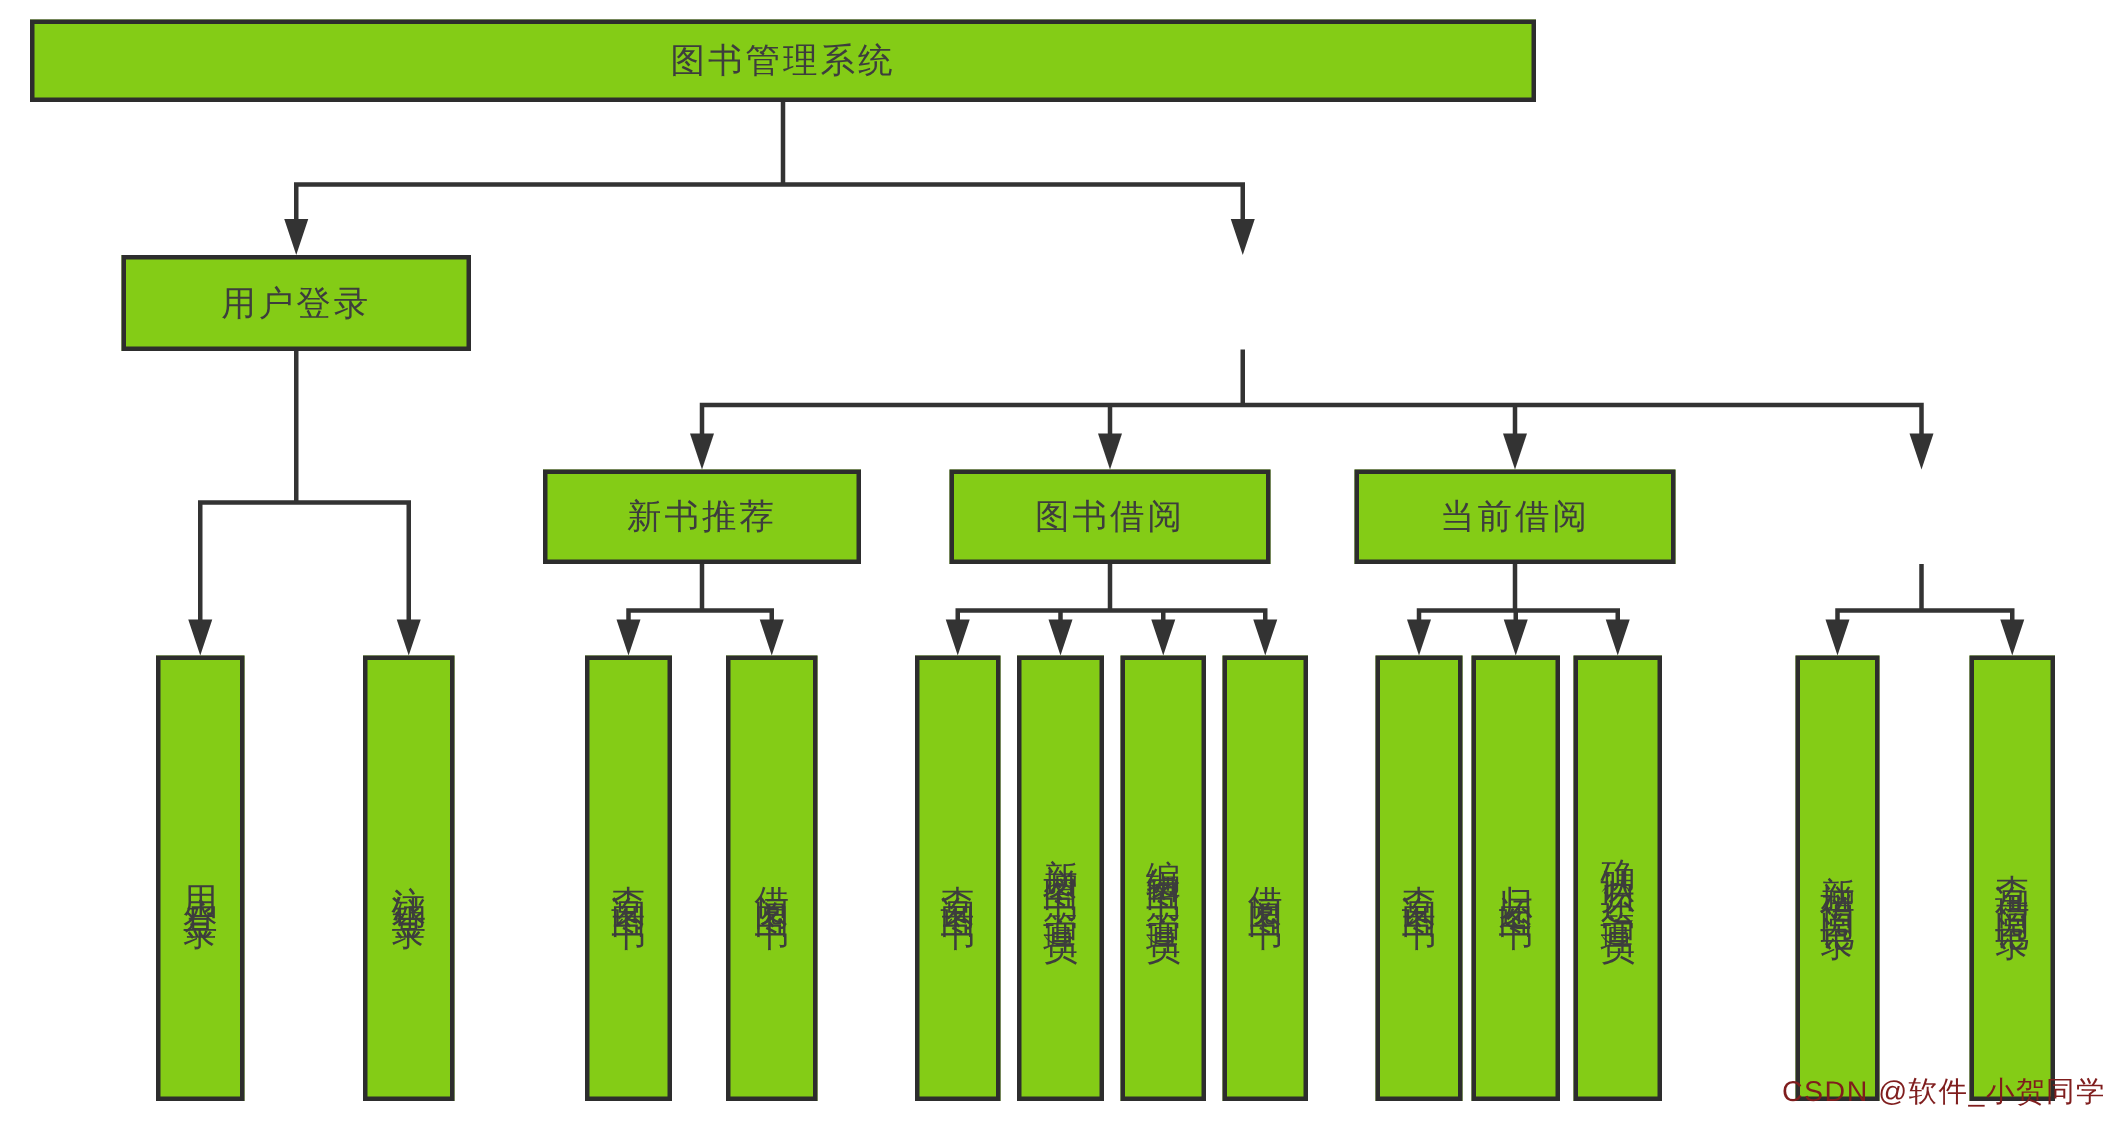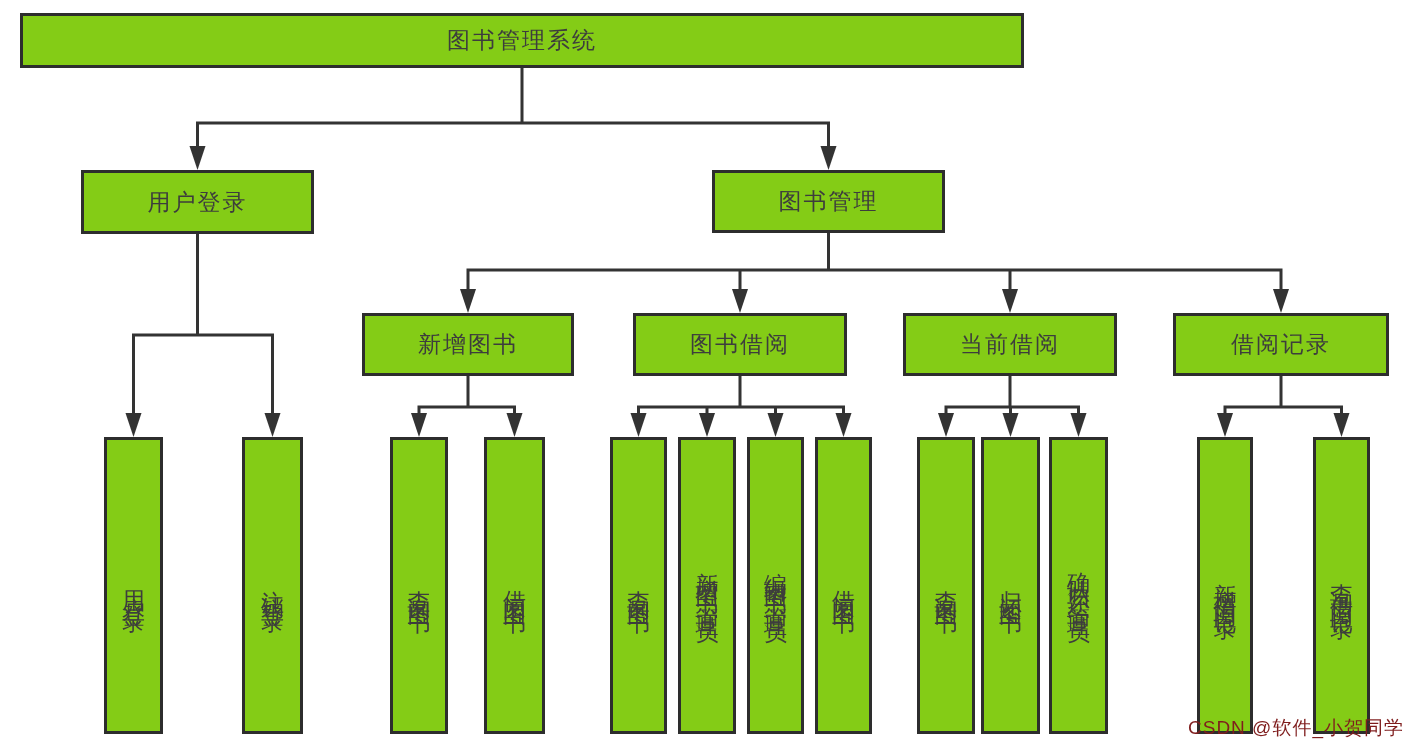--- a/index.html
+++ b/index.html
@@ -61,26 +61,24 @@
     <polygon points="1070.5,413 1086.5,413 1078.5,437"></polygon>
 
     <path d="M1281 376 V407 M1225 415 V407 H1341.5 V415"></path>
     <polygon points="1217,413 1233,413 1225,437"></polygon>
     <polygon points="1333.5,413 1349.5,413 1341.5,437"></polygon>
   </svg>
 
   <div class="box" style="left:20px;top:13px;width:1004px;height:55px">图书管理系统</div>
 
   <div class="box" style="left:81px;top:170px;width:233px;height:64px">用户登录</div>
-  <div class="box" style="left:712px;top:170px;width:233px;height:63px">图书管理</div>
 
-  <div class="box" style="left:362px;top:313px;width:212px;height:63px">新增图书</div>
+  <div class="box" style="left:362px;top:313px;width:212px;height:63px">新书推荐</div>
   <div class="box" style="left:633px;top:313px;width:214px;height:63px">图书借阅</div>
   <div class="box" style="left:903px;top:313px;width:214px;height:63px">当前借阅</div>
-  <div class="box" style="left:1173px;top:313px;width:216px;height:63px">借阅记录</div>
 
   <div class="box vbox" style="left:104px;top:437px;width:59px;height:297px">用户登录</div>
   <div class="box vbox" style="left:242px;top:437px;width:61px;height:297px">注销登录</div>
 
   <div class="box vbox" style="left:390px;top:437px;width:58px;height:297px">查询图书</div>
   <div class="box vbox" style="left:484px;top:437px;width:61px;height:297px">借阅图书</div>
 
   <div class="box vbox" style="left:610px;top:437px;width:57px;height:297px">查询图书</div>
   <div class="box vbox" style="left:678px;top:437px;width:58px;height:297px">新增图书（管理员）</div>
   <div class="box vbox" style="left:747px;top:437px;width:57px;height:297px">编辑图书（管理员）</div>

